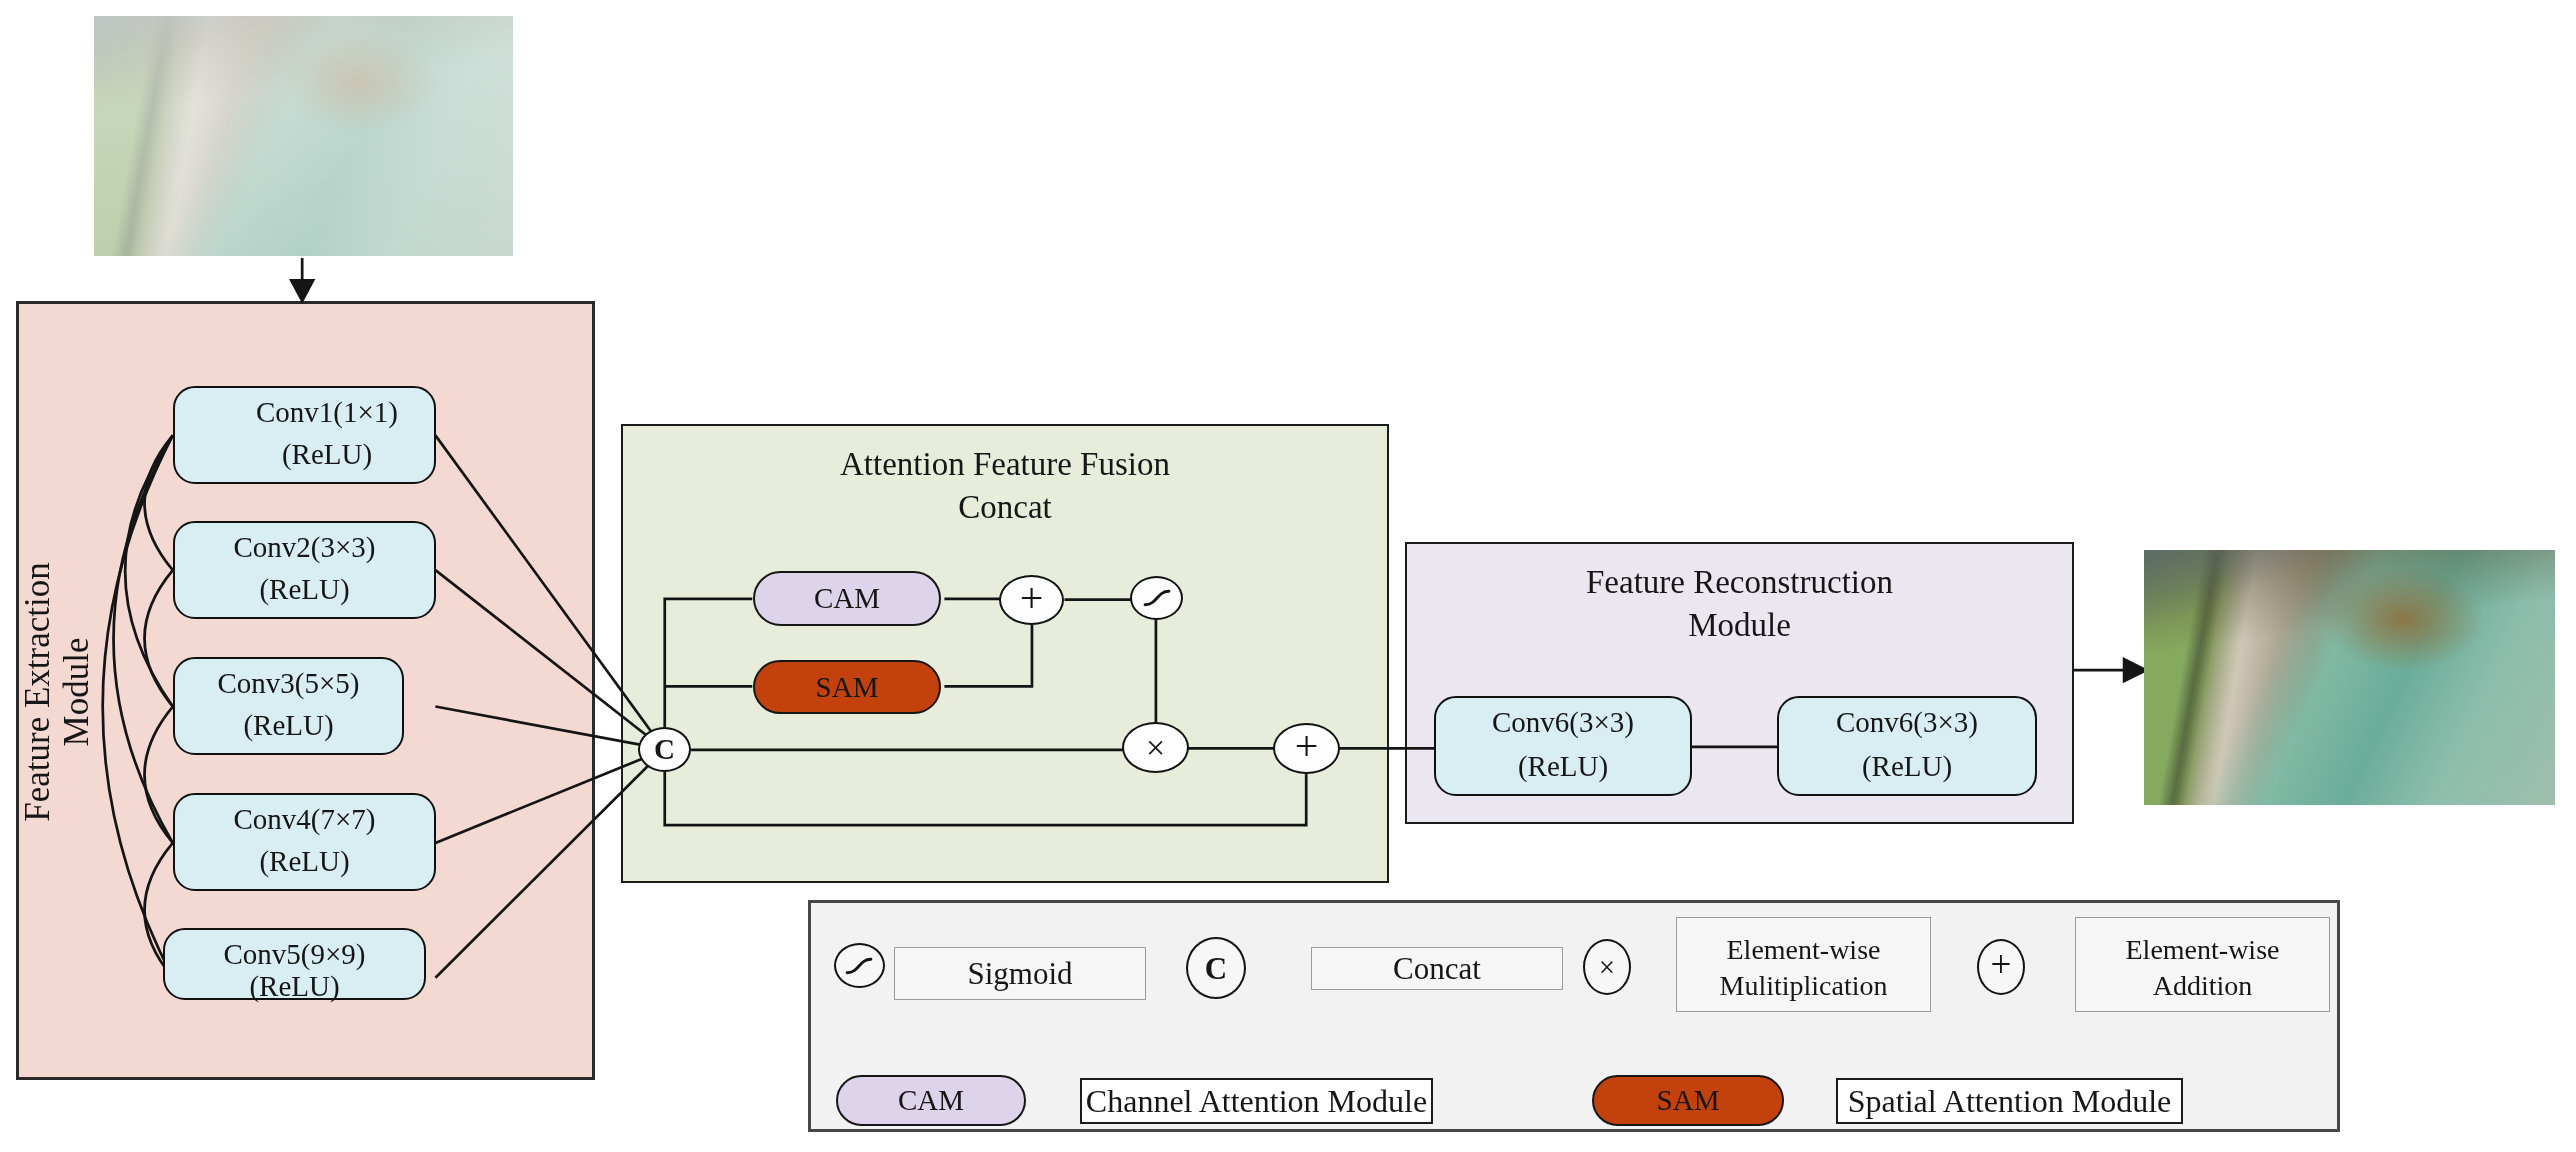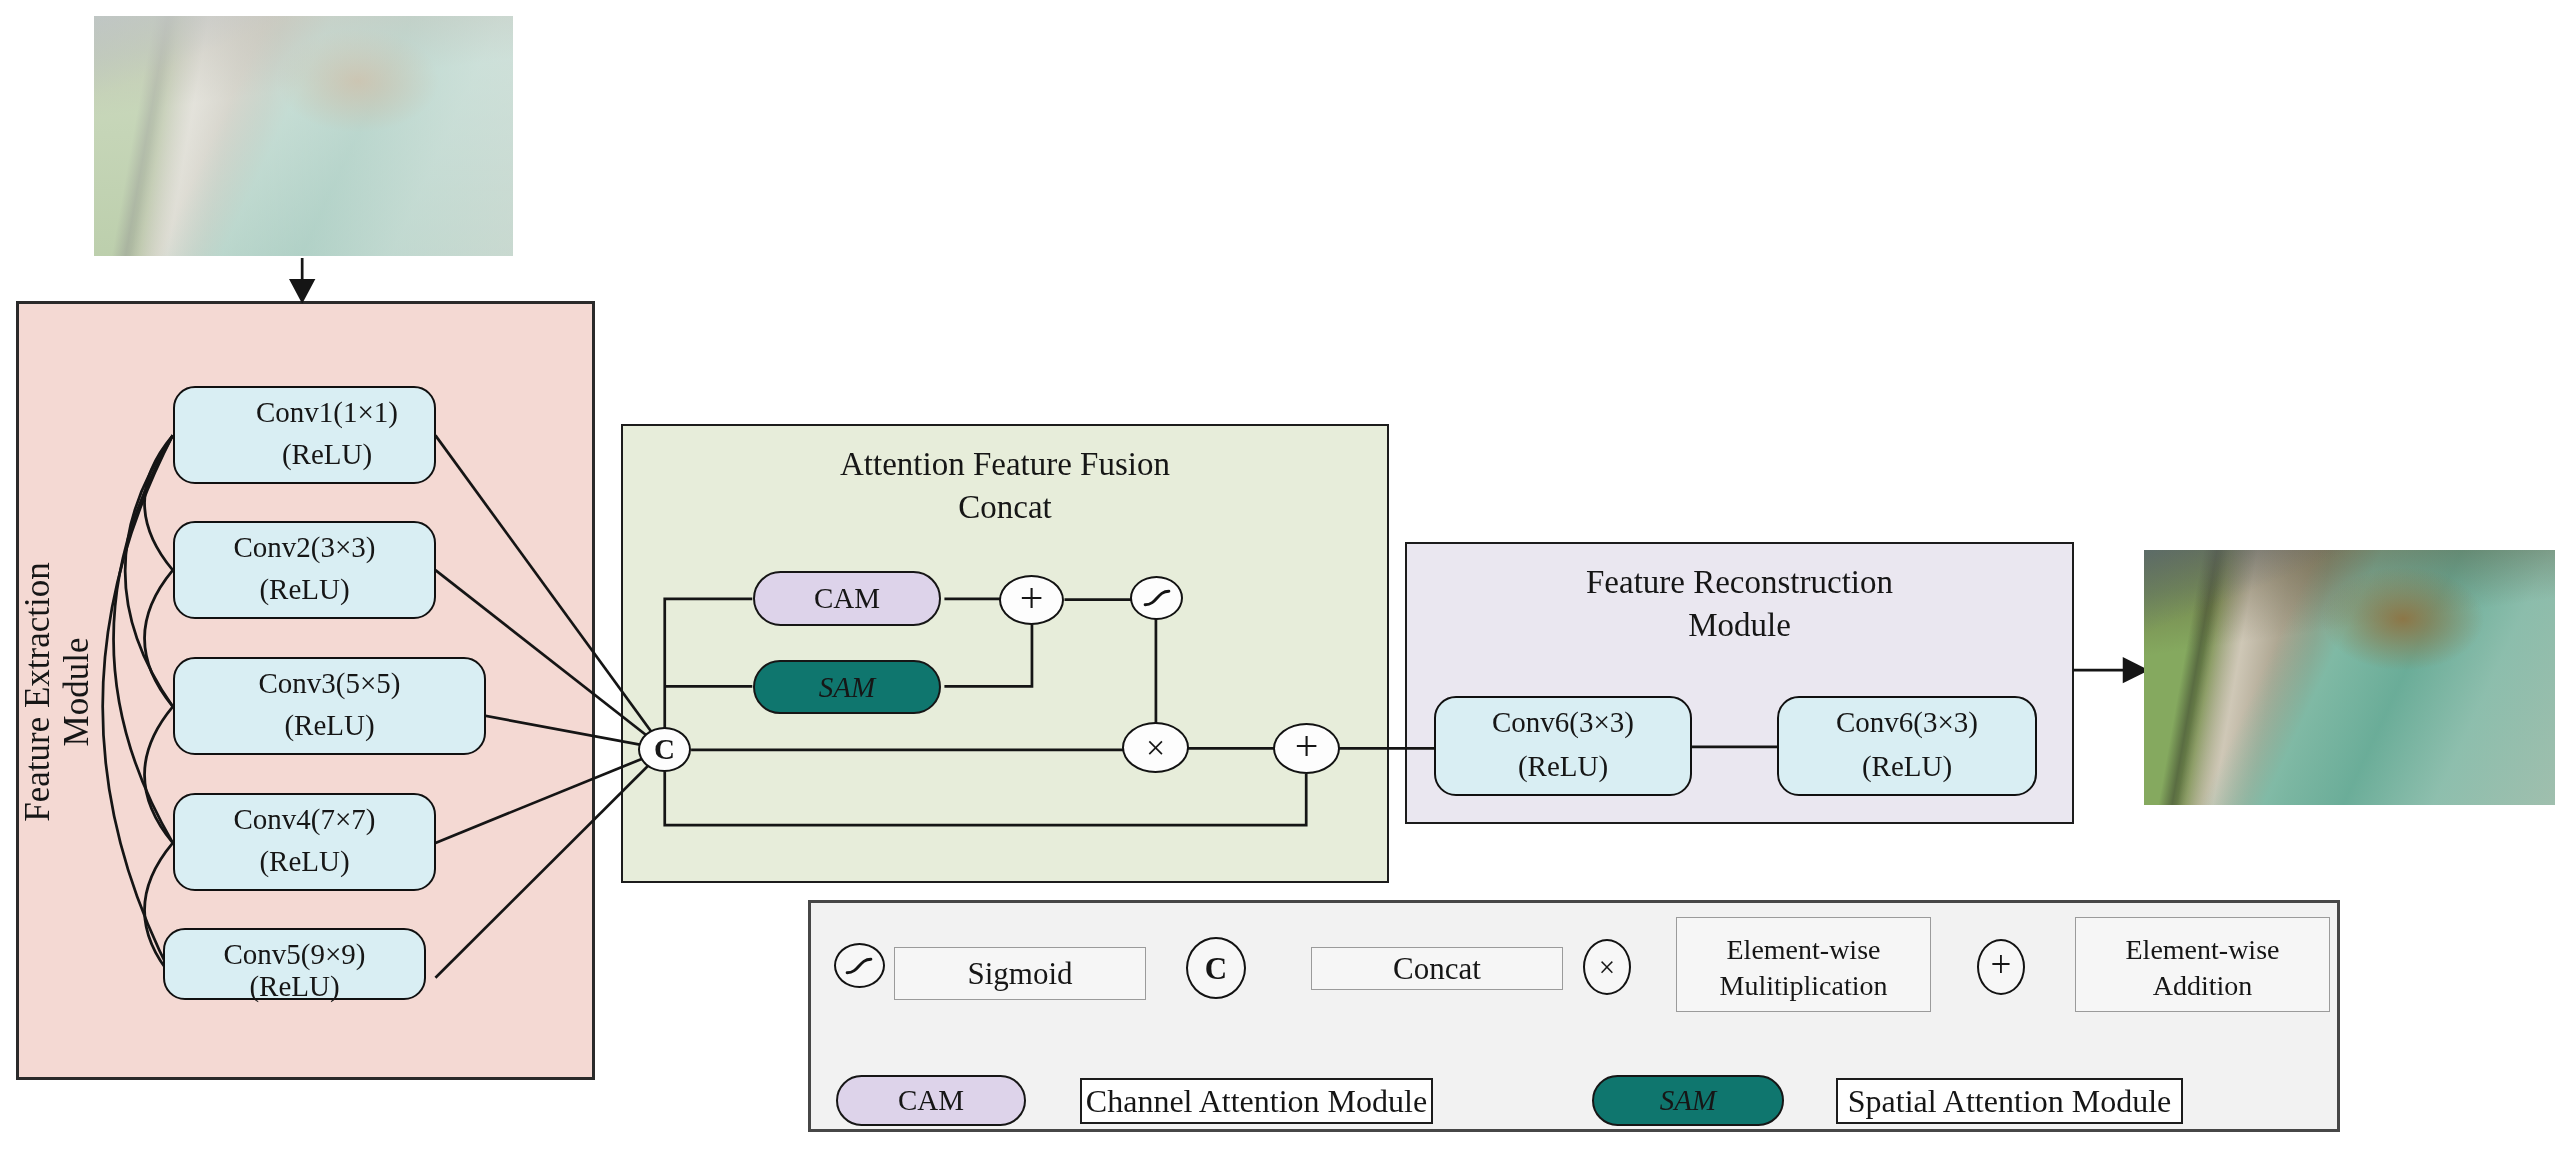--- a/index.html
+++ b/index.html
@@ -22,21 +22,21 @@
   
   .conv{position:absolute;box-sizing:border-box;background:#d9eef3;border:2.3px solid #101010;border-radius:22px;
         display:flex;flex-direction:column;justify-content:space-between;align-items:center;
         padding:9.3px 0 11px;font-size:29px;line-height:1.1;}
   .conv span{display:block;}
 
   
   .pill{position:absolute;box-sizing:border-box;border:2.7px solid #161616;border-radius:28px;
         display:flex;align-items:center;justify-content:center;font-size:29px;}
   .pill.cam{background:#ddd3ea;}
-  .pill.sam{background:#0f766e;font-style:italic;}
+  .pill.sam{background:#c2410c;}
 
   
   .op{position:absolute;box-sizing:border-box;background:#fdfdfd;border:2.7px solid #121212;border-radius:50%;
       display:flex;align-items:center;justify-content:center;line-height:1;}
   .op.c-sym{font-weight:bold;font-size:29px;}
   .op.plus{font-size:42px;font-weight:400;padding-bottom:4.6px;}
   .op.times{font-size:34px;}
 
   
   svg.wires{position:absolute;left:0;top:0;pointer-events:none;}
@@ -144,21 +144,21 @@
   </div>
 
   <div class="conv" style="left:173px;top:386px;width:263px;height:98px;padding-left:45px;">
     <span>Conv1(1×1)</span>
     <span>(ReLU)</span>
   </div>
   <div class="conv" style="left:173px;top:521px;width:263px;height:98px;">
     <span>Conv2(3×3)</span>
     <span>(ReLU)</span>
   </div>
-  <div class="conv" style="left:173px;top:657px;width:313px;height:98px;">
+  <div class="conv" style="left:173px;top:657px;width:231px;height:98px;">
     <span>Conv3(5×5)</span>
     <span>(ReLU)</span>
   </div>
   <div class="conv" style="left:173px;top:793px;width:263px;height:98px;">
     <span>Conv4(7×7)</span>
     <span>(ReLU)</span>
   </div>
   <div class="conv" style="left:163px;top:928px;width:263px;height:72px;">
     <span>Conv5(9×9)</span>
     <span>(ReLU)</span>

